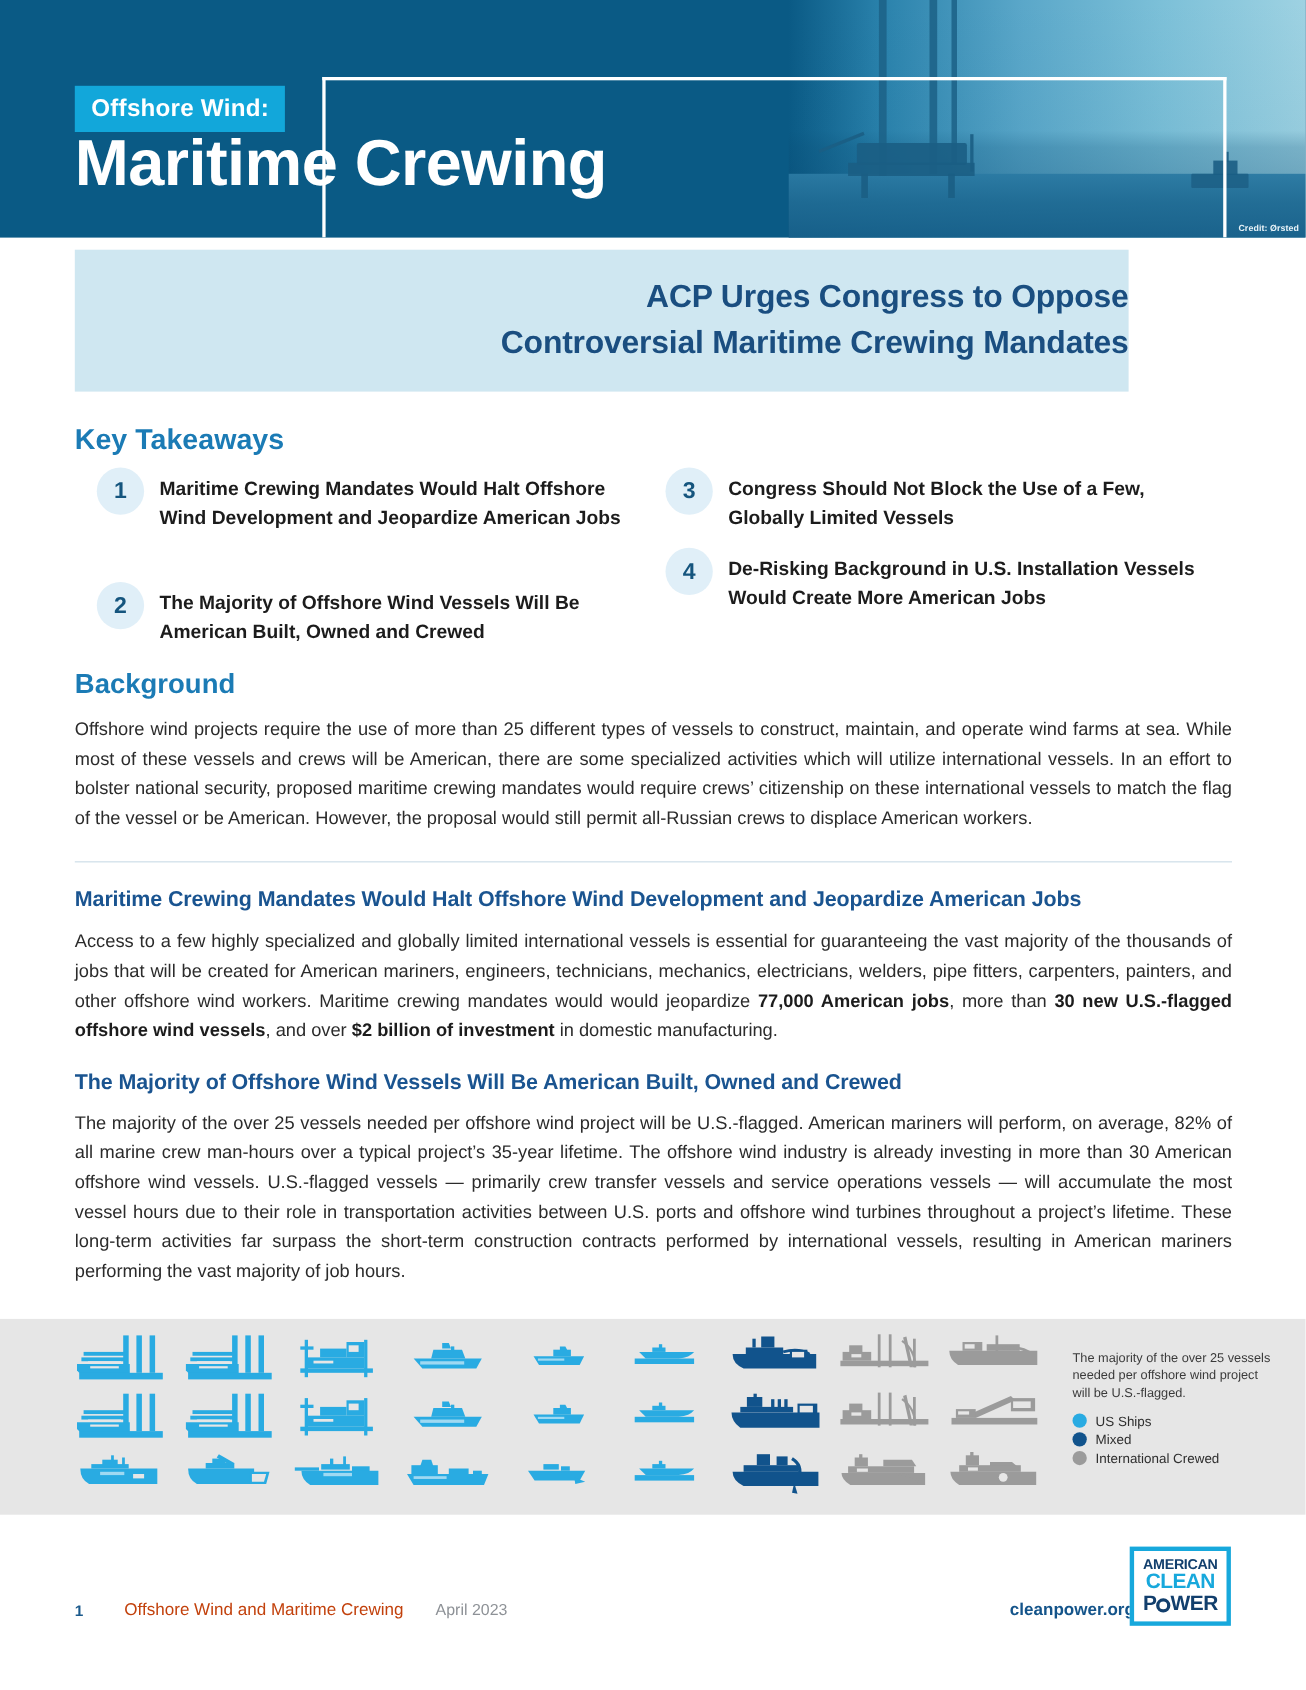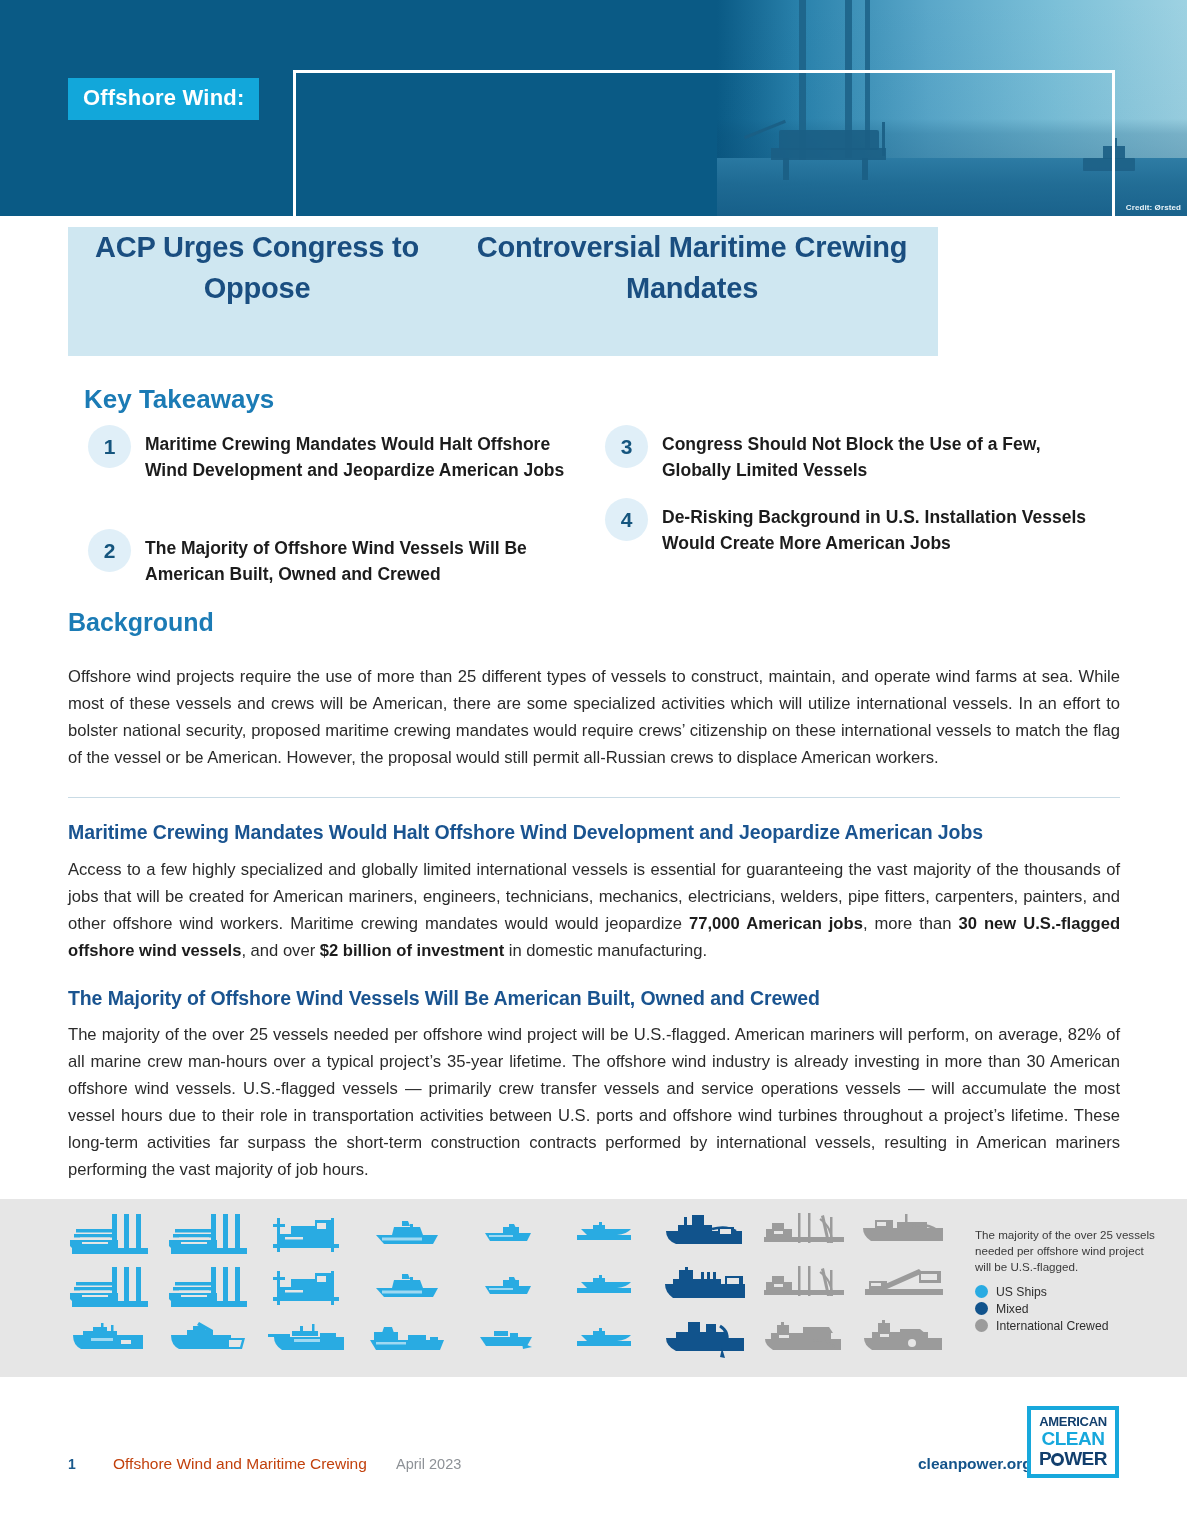--- a/index.html
+++ b/index.html
@@ -60,33 +60,33 @@
     letter-spacing:-0.5px; line-height:1.05;
   }
   #photo-credit {
     position:absolute; right:6px; bottom:4px;
     color:#e8f3f8; font-size:8px; font-weight:bold;
     letter-spacing:.1px;
   }
 
   
   #banner {
-    position:absolute; left:68px; top:227px; width:870px; height:129px;
+    position:absolute; left:68px; top:227px; width:958px; height:129px;
     background:#cfe7f1;
-    display:flex; 
-    align-items:flex-start; justify-content:center;
+    display:flex; flex-direction:column;
+    align-items:flex-end; justify-content:center;
   }
   #banner .line {
     color:#1a4e80; font-size:29px; font-weight:bold;
     line-height:1.42; text-align:center; letter-spacing:-0.2px;
   }
 
   
   #takeaways-head {
-    position:absolute; left:84px; top:384px;
+    position:absolute; left:68px; top:384px;
     color:#1b7bb5; font-size:26px; font-weight:bold;
   }
   #takeaways {
     position:absolute; left:68px; top:425px; width:1055px; height:165px;
   }
   .ta-col { position:absolute; width:530px; }
   .ta-col.left { left:20px; }
   .ta-col.right { left:537px; }
   .ta-item { position:absolute; display:flex; align-items:flex-start; }
   .ta-num {
@@ -99,21 +99,21 @@
   }
   .ta-text {
     color:#1c1c1c; font-size:17.5px; font-weight:bold;
     line-height:1.47; padding-top:7px; max-width:425px;
   }
 
   
   #content { position:absolute; left:68px; top:608px; width:1052px; }
   h2.sec-head {
     color:#1b7bb5; font-size:25px; font-weight:bold;
-    margin-bottom:26px;
+    margin-bottom:12px;
   }
   h3.sub-head {
     color:#1a5490; font-size:19.5px; font-weight:bold;
     line-height:1.3; margin-bottom:10px; letter-spacing:-0.1px;
   }
   p.body {
     color:#2b2b2b; font-size:16.6px; line-height:1.63;
     text-align:justify; text-justify:inter-word;
   }
   p.body b { font-weight:bold; color:#1c1c1c; }
@@ -204,20 +204,21 @@
       <div class="rig-body" style="left:165px; top:122px; width:3px; height:34px;"></div>
 
       <div id="header-vessel" style="right:52px; top:158px; width:52px; height:13px; border-radius:1px;"></div>
       <div class="rig-body" style="right:62px; top:146px; width:22px; height:13px;"></div>
       <div class="rig-body" style="right:70px; top:138px; width:3px; height:9px;"></div>
     </div>
 
     <div id="header-frame"></div>
 
     <div id="eyebrow">Offshore Wind:</div>
+    <h1 id="doc-title">Maritime Crewing</h1>
     <div id="photo-credit">Credit: Ørsted</div>
   </div>
 
   <div id="banner">
     <div class="line">ACP Urges Congress to Oppose</div>
     <div class="line">Controversial Maritime Crewing Mandates</div>
   </div>
 
   <h2 id="takeaways-head">Key Takeaways</h2>
   <div id="takeaways">

